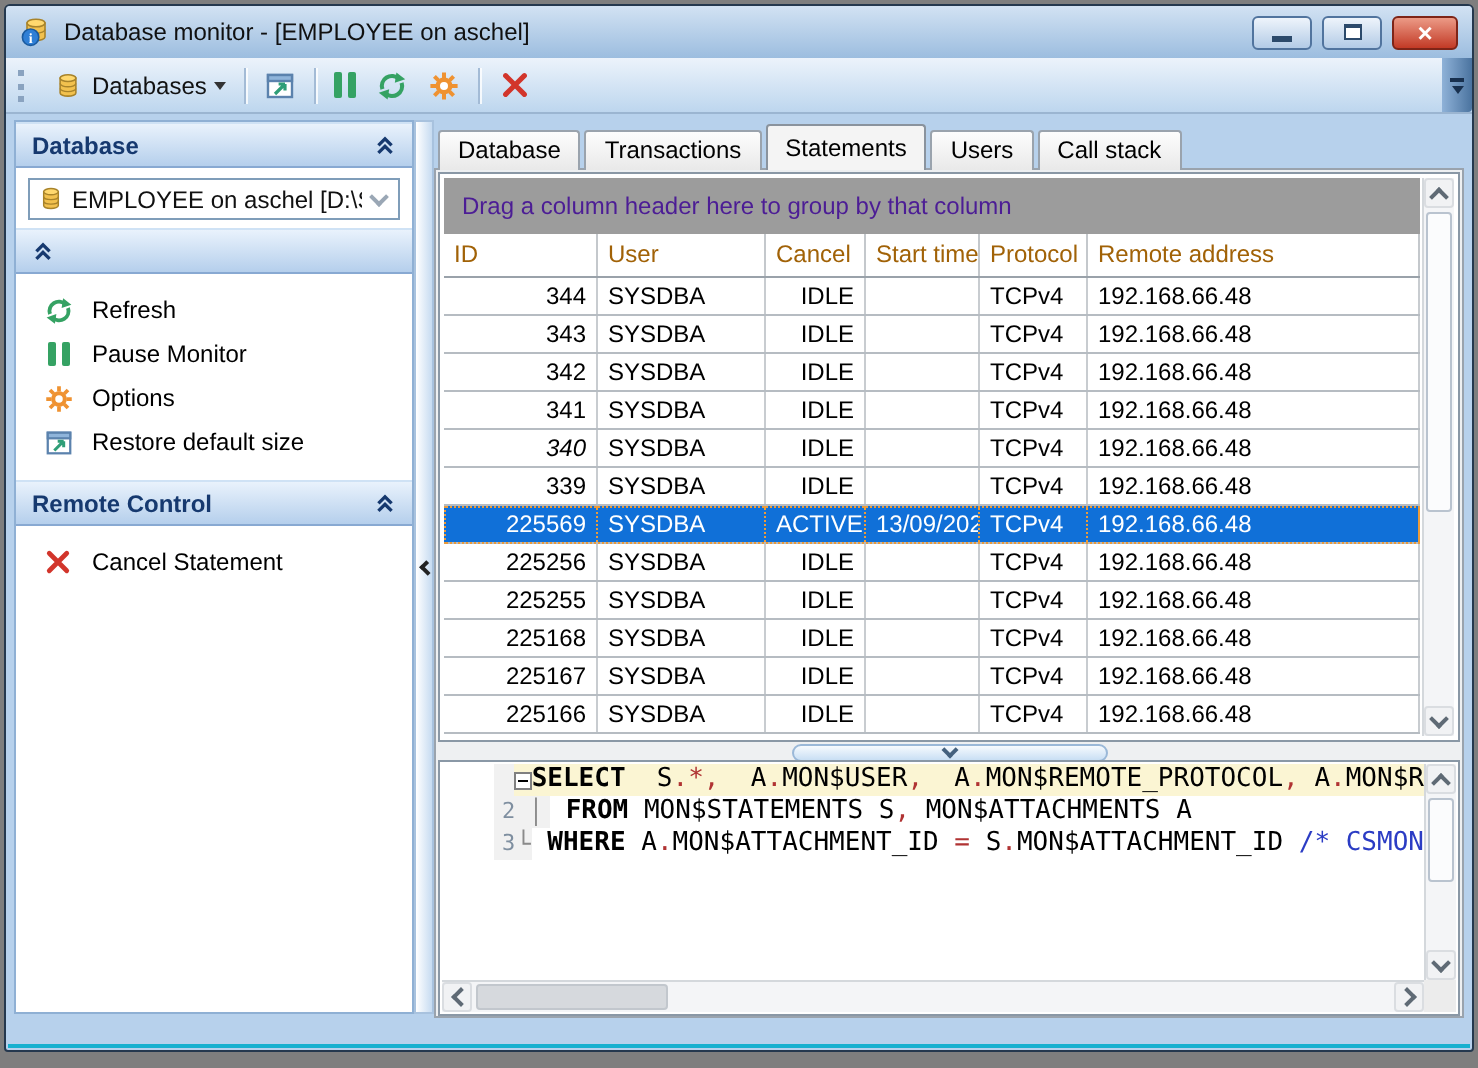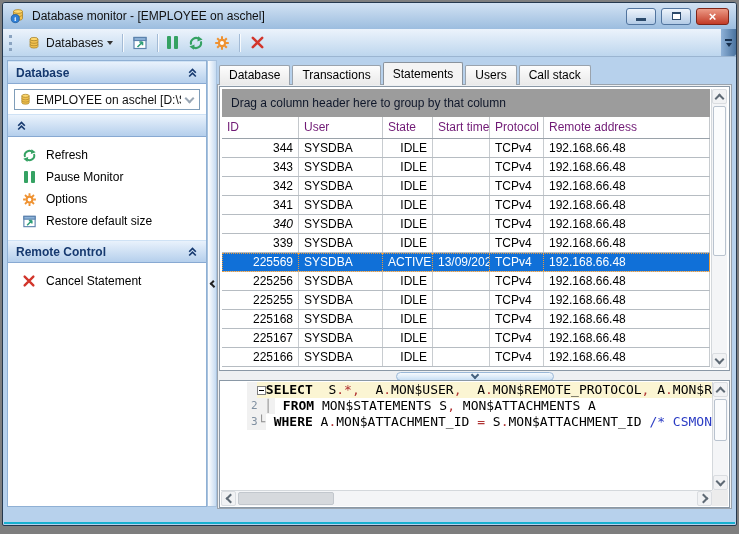--- a/index.html
+++ b/index.html
@@ -67,23 +67,23 @@
   .tab.active{height:23px;line-height:22px;background:#f4f4f4;border-color:#8a939d;z-index:6;position:relative;}
 
   .tabpage{position:absolute;left:214px;top:81px;width:515px;height:425px;background:#eef0f2;
            border:1px solid #9aa3ad;box-sizing:border-box;}
 
   
   .grid-panel{position:absolute;left:1px;top:1px;width:511px;height:285px;background:#fff;
               border:1px solid #8a98a6;box-sizing:border-box;}
   .group-panel{position:absolute;left:2px;top:2px;right:19px;height:28px;background:#9c9c9c;
                display:flex;align-items:center;padding-left:9px;}
-  .group-panel .hint{color:#0f172a;font-size:12px;}
+  .group-panel .hint{color:#4c1d95;font-size:12px;}
   .grid-header{position:absolute;left:2px;top:30px;right:19px;height:22px;display:flex;background:#fff;border-bottom:1px solid #9aa2aa;box-sizing:border-box;}
-  .hcell{font-size:12px;color:#701a75;padding:3px 20px 0 5px;border-right:1px solid #c4c8cc;box-sizing:border-box;white-space:nowrap;overflow:hidden;}
+  .hcell{font-size:12px;color:#a16207;padding:3px 20px 0 5px;border-right:1px solid #c4c8cc;box-sizing:border-box;white-space:nowrap;overflow:hidden;}
   .grid-body{position:absolute;left:2px;top:52px;right:19px;bottom:2px;overflow:hidden;}
   .grow{display:flex;height:19px;border-bottom:1px solid #b6bcc2;box-sizing:border-box;background:#fff;}
   .gcell{font-size:12px;color:#000;padding:2px 5px 0 5px;border-right:1px solid #c8ccd0;box-sizing:border-box;
          white-space:nowrap;overflow:hidden;}
   .gcell.r{text-align:right;}
   .grow.selected{background:#1070d8;outline:1px dotted #eb9b3a;outline-offset:-1px;}
   .grow.selected .gcell{color:#fff;border-right:1px dotted #eb9b3a;}
 
   
   .vscroll{position:absolute;top:2px;right:2px;bottom:2px;width:16px;background:#f4f5f7;border-left:1px solid #d4d8dc;box-sizing:border-box;}
@@ -312,21 +312,21 @@
 
   <div class="tabpage">
 
     <div class="grid-panel">
       <div class="group-panel">
         <span class="hint">Drag a column header here to group by that column</span>
       </div>
       <div class="grid-header">
             <div class="hcell" style="width: 77px;">ID</div>
             <div class="hcell" style="width: 84px;">User</div>
-            <div class="hcell" style="width: 50px;">State</div>
+            <div class="hcell" style="width: 50px;">Cancel</div>
             <div class="hcell" style="width: 57px;">Start time</div>
             <div class="hcell" style="width: 54px;">Protocol</div>
             <div class="hcell" style="flex: 1 1 0%;">Remote address</div>
           </div>
       <div class="grid-body">
             <div class="grow">
               <div class="gcell r" style="width: 77px;">344</div>
               <div class="gcell" style="width: 84px;">SYSDBA</div>
               <div class="gcell r" style="width: 50px;">IDLE</div>
               <div class="gcell" style="width: 57px;"></div>

